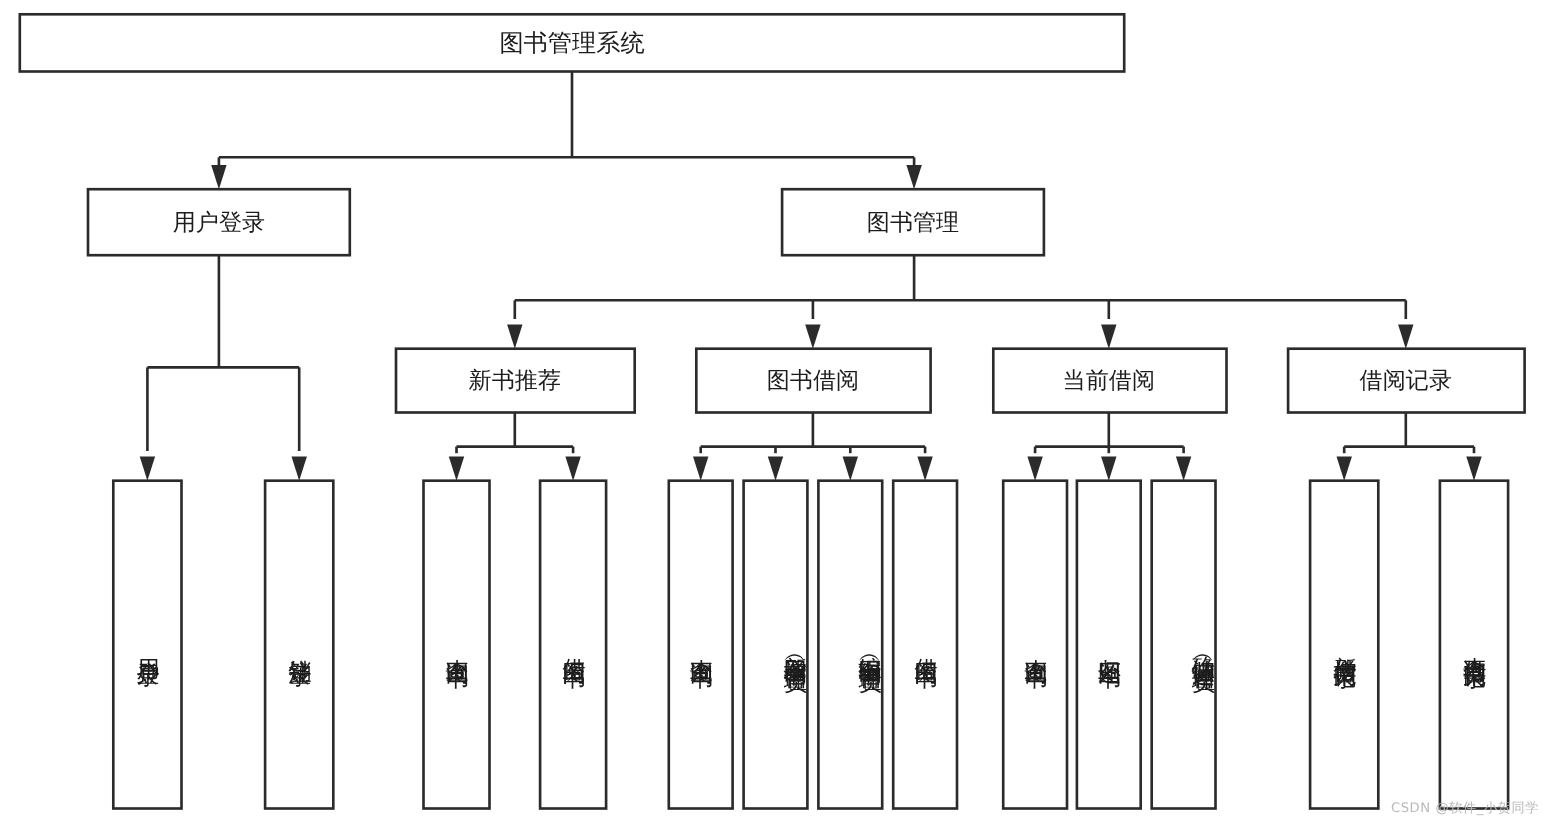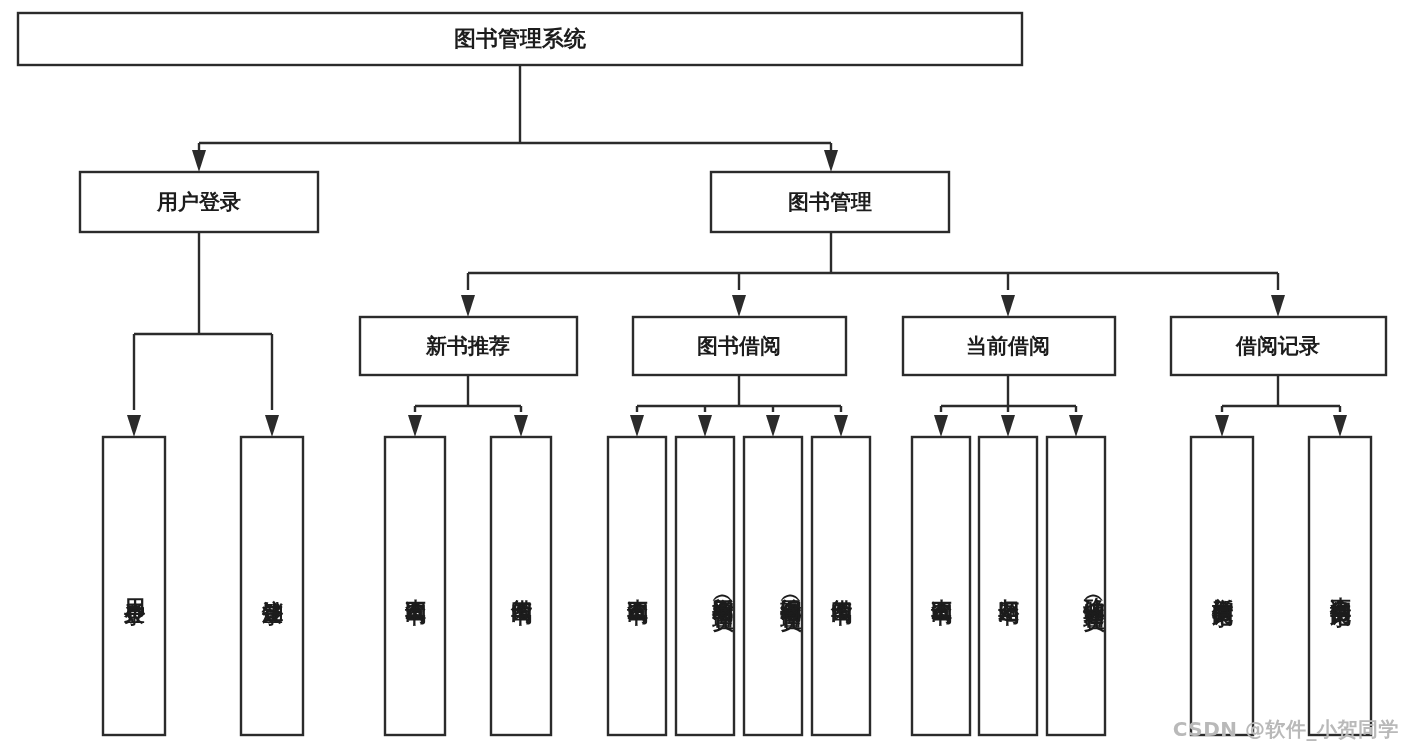--- a/index.html
+++ b/index.html
@@ -12,21 +12,20 @@
     height: 747px;
     font-family: "DejaVu Sans", "Liberation Sans", sans-serif;
     overflow: hidden;
     position: relative;
   }
   #diagram-root {
     position: relative;
     width: 1405px;
     height: 747px;
     background: #ffffff;
-    font-weight: bold;
   }
   svg.flow-canvas {
     position: absolute;
     left: 0;
     top: 0;
     width: 1405px;
     height: 747px;
     display: block;
   }
   .node-box {
@@ -75,21 +74,21 @@
     pointer-events: none;
   }
   .vlabel.center-v {
     align-items: center;
   }
   .watermark {
     position: absolute;
     right: 6px;
     bottom: 4px;
     font-family: "DejaVu Sans", "Liberation Sans", sans-serif;
-    font-size: 20px;
+    font-size: 12px;
     color: #b9b9b9;
     white-space: nowrap;
     letter-spacing: 0.5px;
   }
 </style>
 </head>
 <body>
 
 <div id="diagram-root">
 

